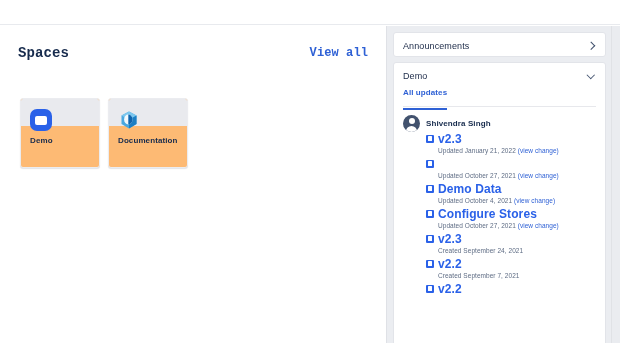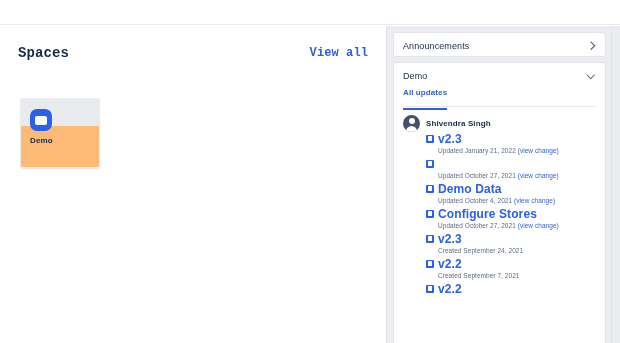--- a/index.html
+++ b/index.html
@@ -320,20 +320,33 @@
     <div class="cards">
 
       <div class="space-card">
         <div class="card-band"></div>
         <div class="card-icon">
           <div class="icon-demo"></div>
         </div>
         <div class="card-label">Demo</div>
       </div>
 
+      <div class="space-card">
+        <div class="card-band"></div>
+        <div class="card-icon">
+          <svg width="22" height="22" viewBox="0 0 22 22">
+            <polygon points="11,2.5 18.5,6.5 18.5,15 11,19.5 3.5,15 3.5,6.5" fill="#4aa8e0"></polygon>
+            <polygon points="11,2.5 18.5,6.5 11,10.8 3.5,6.5" fill="#7cc7ee"></polygon>
+            <polygon points="11,10.8 18.5,6.5 18.5,15 11,19.5" fill="#1c7fc4"></polygon>
+            <ellipse cx="10.3" cy="10.5" rx="4.2" ry="5" fill="#ffffff" opacity="0.92"></ellipse>
+            <path d="M10.3 5.5 A4.2 5 0 0 1 10.3 15.5 Z" fill="#0e64ad"></path>
+          </svg>
+        </div>
+        <div class="card-label">Documentation</div>
+      </div>
 
     </div>
   </div>
 
   <div class="content-right">
 
     <div class="panel" id="panel-announcements">
       <div class="panel-header">
         <span class="panel-title">Announcements</span>
         <span class="chev right"></span>

